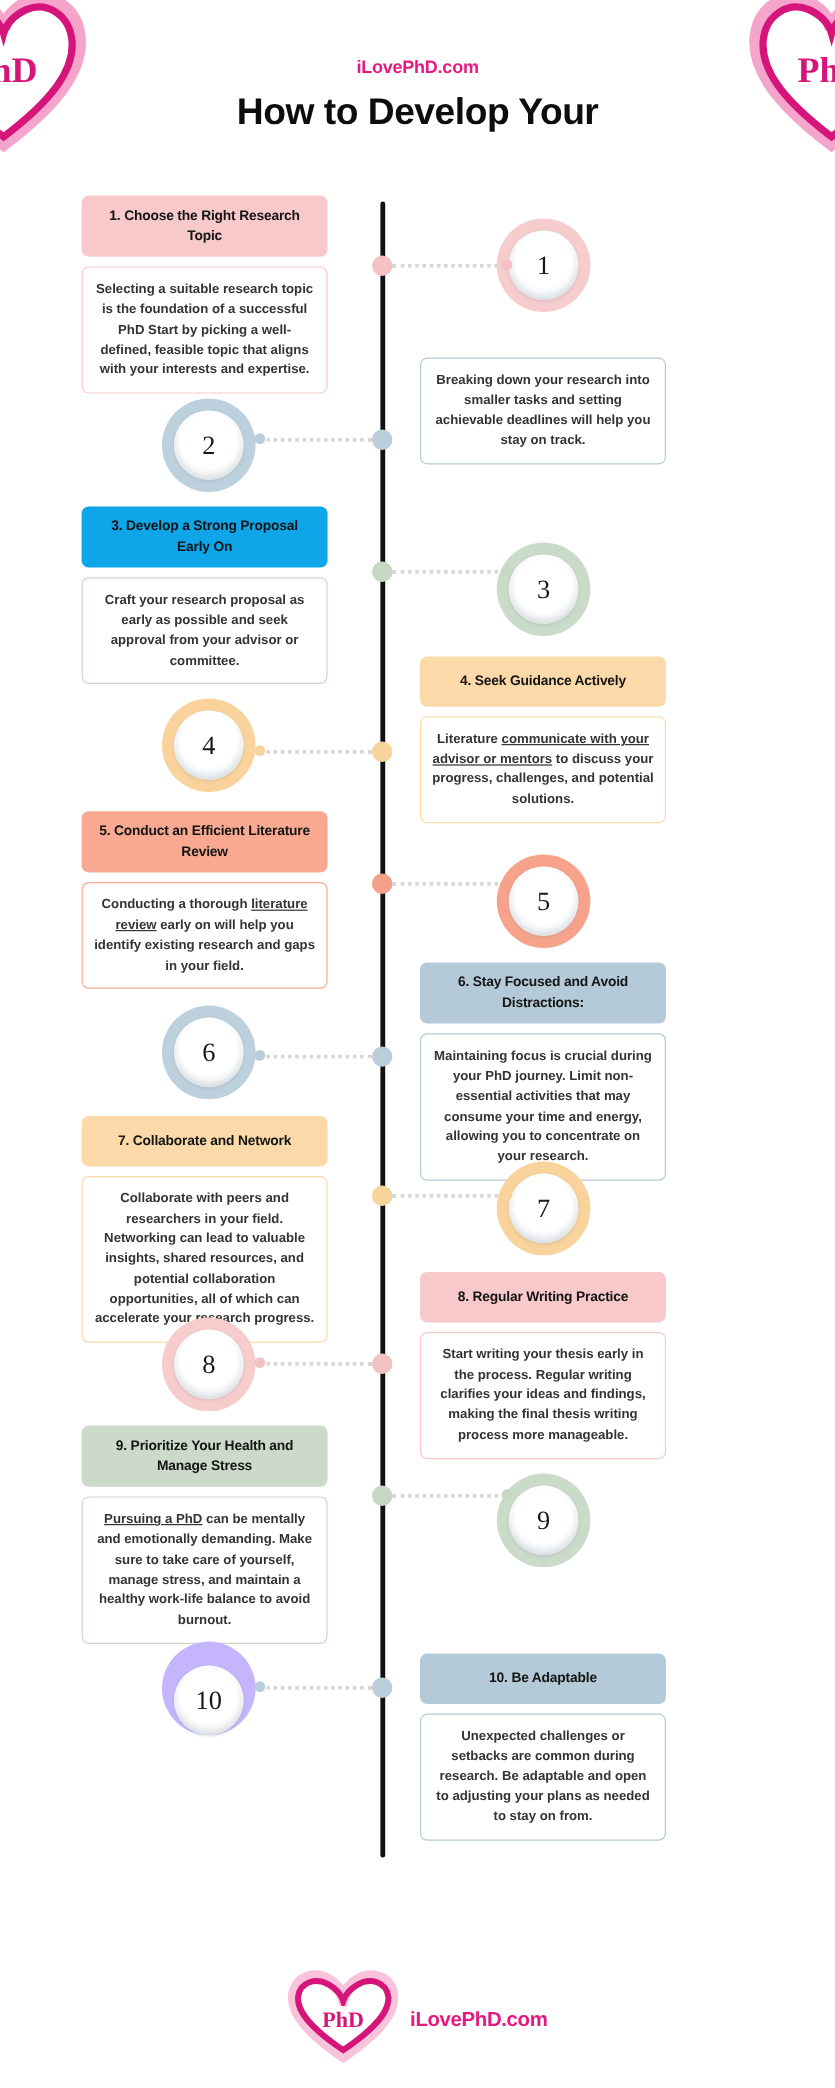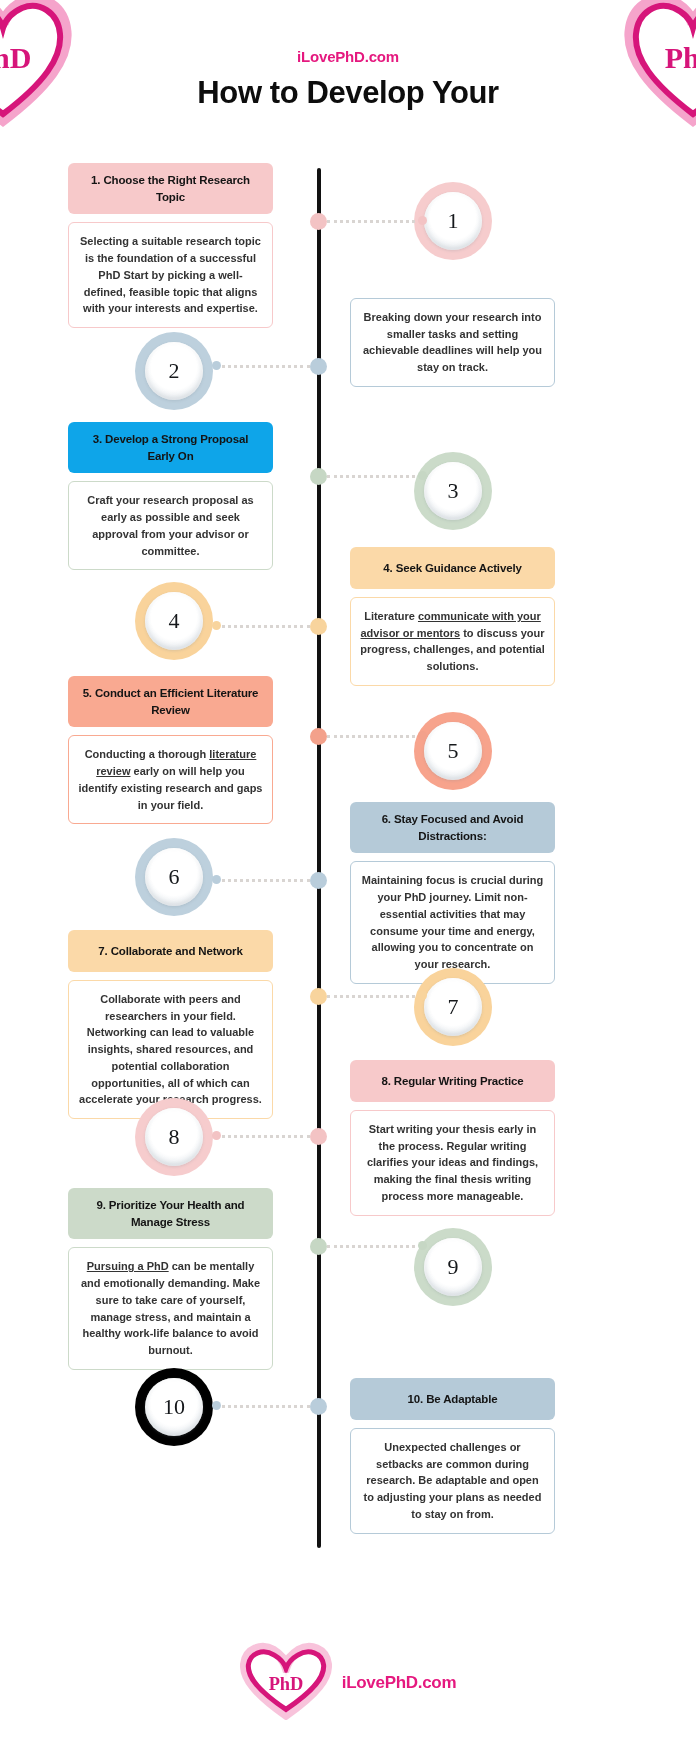--- a/index.html
+++ b/index.html
@@ -245,21 +245,21 @@
       <div class="badge b-right" style="top: 1068px; background: rgb(203, 219, 201);">
         <div class="badge-inner">9</div>
       </div>
       <div class="spine-dot" style="top: 1078px; background: rgb(198, 215, 196);"></div>
       <div class="connector" style="top: 1085px; left: 327px; width: 95px;"></div>
       <div class="connector-cap" style="top: 1081px; background: rgb(198, 215, 196); left: 418px;"></div>
       <div class="card right" style="top: 1170px; margin-top: 48px;">
         <div class="card-head" style="background: rgb(181, 202, 216);">10. Be Adaptable</div>
         <div class="card-body" style="border-color: rgb(181, 202, 216);"><span>Unexpected challenges or setbacks are common during research. Be adaptable and open to adjusting your plans as needed to stay on from.</span></div>
       </div>
-      <div class="badge b-left" style="top: 1208px; background: #000000;">
+      <div class="badge b-left" style="top: 1208px; background: #c4b5fd; align-items: flex-end;">
         <div class="badge-inner">10</div>
       </div>
       <div class="spine-dot" style="top: 1238px; background: rgb(185, 205, 219);"></div>
       <div class="connector" style="top: 1245px; left: 215px; width: 95px;"></div>
       <div class="connector-cap" style="top: 1241px; background: rgb(185, 205, 219); left: 212px;"></div>
     </div>
 </div>
 
 <div class="footer">
   <div>

